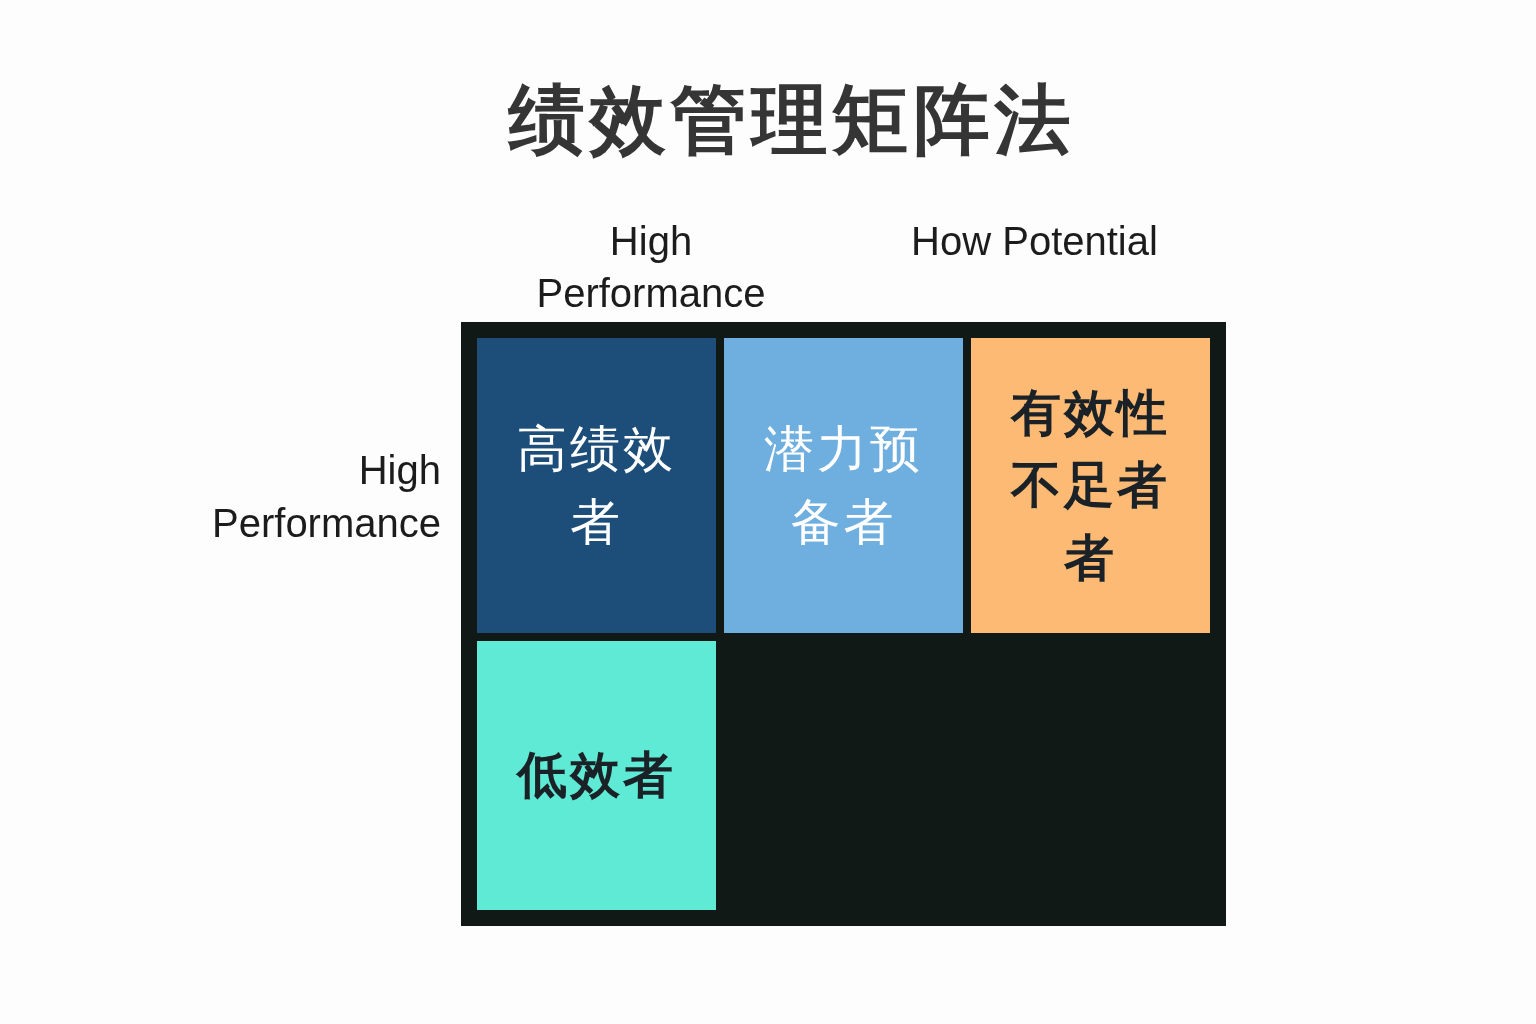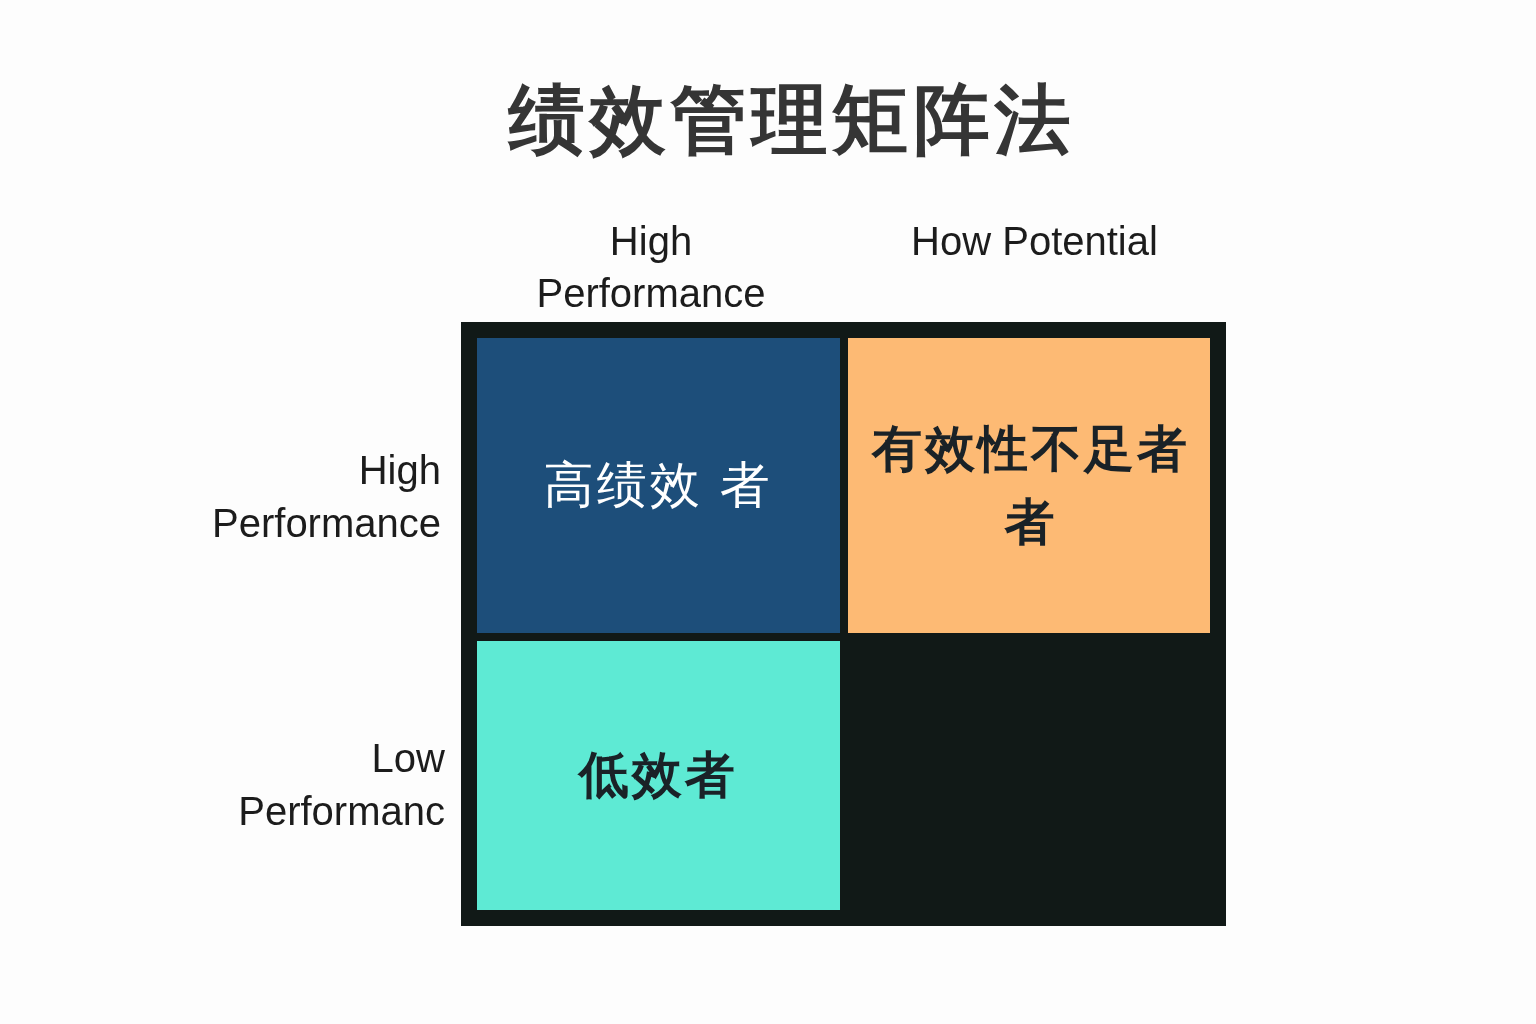--- a/index.html
+++ b/index.html
@@ -48,21 +48,21 @@
   }
   .row-label-top    { right: 1103px; top: 412px; }
   .row-label-bottom { right: 1099px; top: 700px; }
   .matrix {
     position: absolute;
     left: 437px; top: 298px;
     width: 765px; height: 604px;
     background: #111917;           
     border: 4px solid #111917;
     display: grid;
-    grid-template-columns: 1fr 1fr;
+    grid-template-columns: 1fr 1fr 1fr;
     grid-template-rows: 303px 1fr;
     z-index: 2;
   }
   .quadrant {
     display: flex;
     align-items: center;
     justify-content: center;
   }
   .q-label {
     text-align: center;
@@ -82,29 +82,30 @@
   <h1 class="title">绩效管理矩阵法</h1>
 
   <div class="col-header col-header-left">High
 Performance</div>
 
   <div class="col-header col-header-right">How Potential</div>
 
   <div class="row-label row-label-top">High
 Performance</div>
 
-  <div class="row-label row-label-bottom">Low
-Performanc</div>
 
   <div class="matrix">
 
     <div class="quadrant q-top" style="background-color: rgb(29, 78, 122);">
       <span class="q-label" style="color: rgb(255, 255, 255);">高绩效 者</span>
     </div>
 
+    <div class="quadrant q-top" style="background-color: rgb(111, 175, 224);">
+      <span class="q-label" style="color: rgb(255, 255, 255);">潜力预备者</span>
+    </div>
 
     <div class="quadrant q-bottom" style="background-color: #fdba74; justify-content: flex-end;">
       <span class="q-label" style="color: rgb(26, 34, 39);">有效性不足者
 者</span>
     </div>
 
     <div class="quadrant q-bottom" style="background-color: #5eead4;">
       <span class="q-label" style="color: rgb(26, 34, 39);">低效者</span>
     </div>
 

